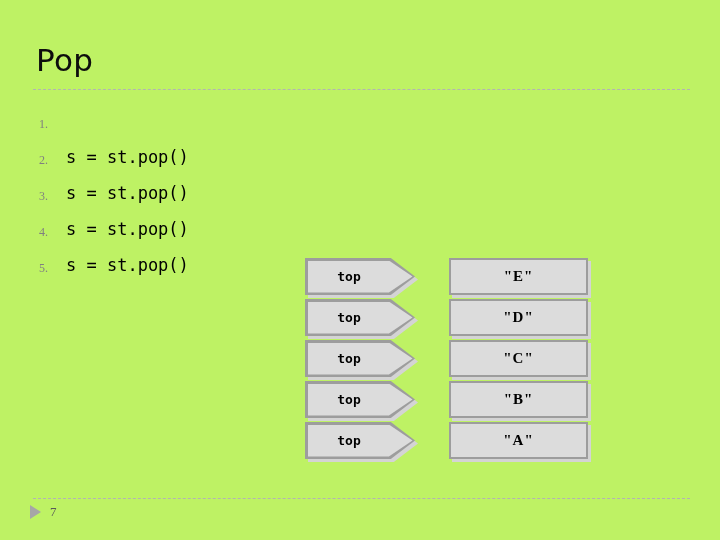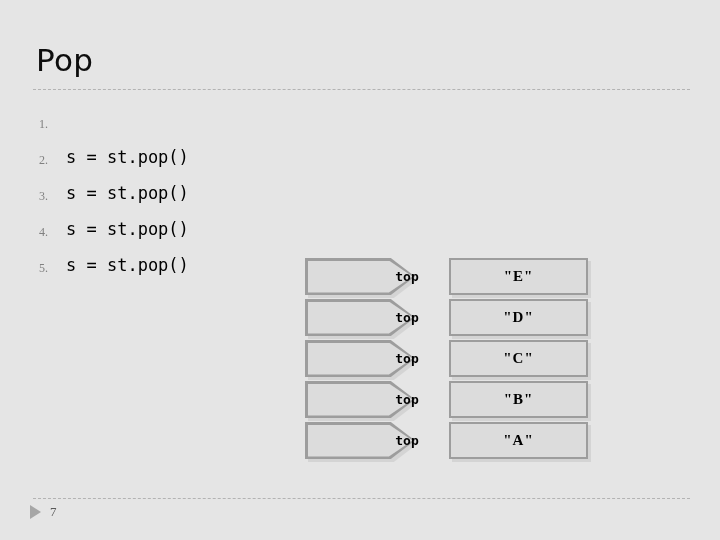--- a/index.html
+++ b/index.html
@@ -10,21 +10,21 @@
     width: 720px;
     height: 540px;
     background: #ffffff;
     font-family: "Liberation Sans", sans-serif;
     overflow: hidden;
   }
   .slide {
     position: relative;
     width: 720px;
     height: 540px;
-    background: #e5e5e5;
+    background: #bef264;
   }
 
   
   .slide-title {
     position: absolute;
     left: 36px;
     top: 42px;
     font-family: "DejaVu Sans", sans-serif;
     font-size: 31px;
     font-weight: 400;
@@ -118,32 +118,31 @@
     left: 2.5px;
     top: 2.5px;
     width: 105px;
     height: 32px;
     background: #dcdcdc;
     -webkit-clip-path: polygon(0 0, 77.5% 0, 100% 50%, 77.5% 100%, 0 100%);
     clip-path: polygon(0 0, 77.5% 0, 100% 50%, 77.5% 100%, 0 100%);
   }
   .arrow-label {
     position: absolute;
-    left: 14px;
+    left: 0;
     top: 0;
     width: 88px;
     height: 37px;
     display: flex;
     align-items: center;
     justify-content: center;
     font-family: "DejaVu Sans Mono", monospace;
     font-size: 13px;
     font-weight: bold;
     color: #000000;
-    padding-left: 44px;
   }
 
   .rect-shape {
     position: absolute;
     left: 144px;
     top: 0px;
     width: 139px;
     height: 37px;
   }
   .rect-shadow {

